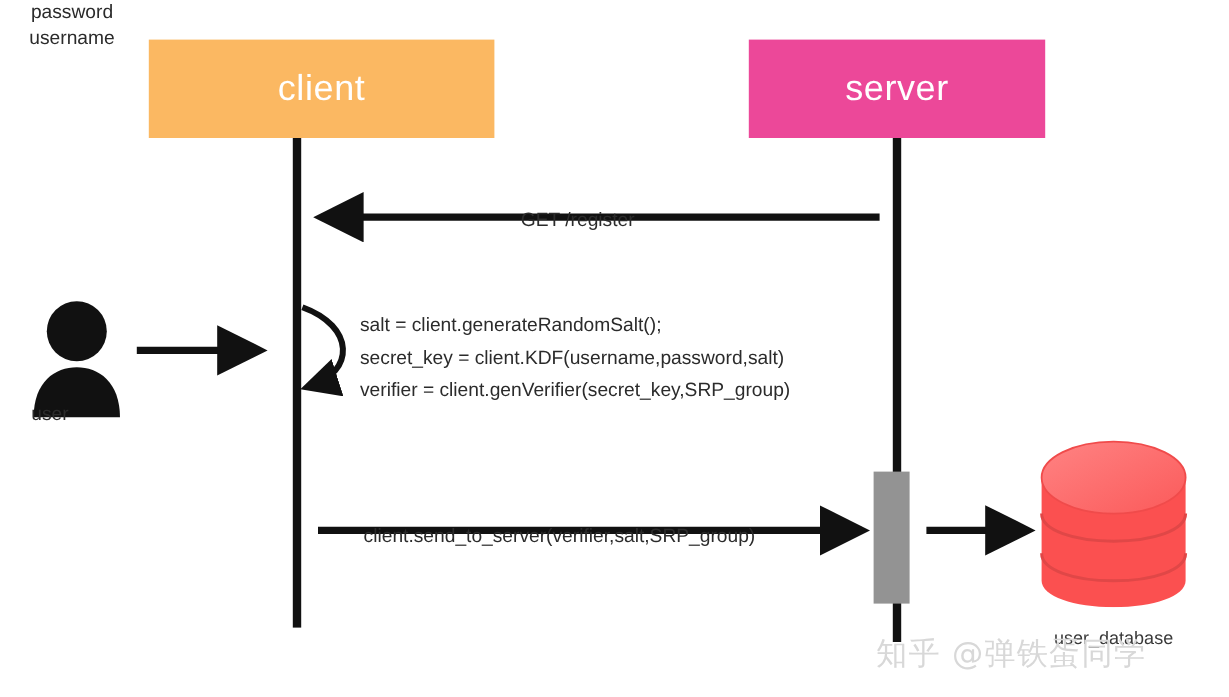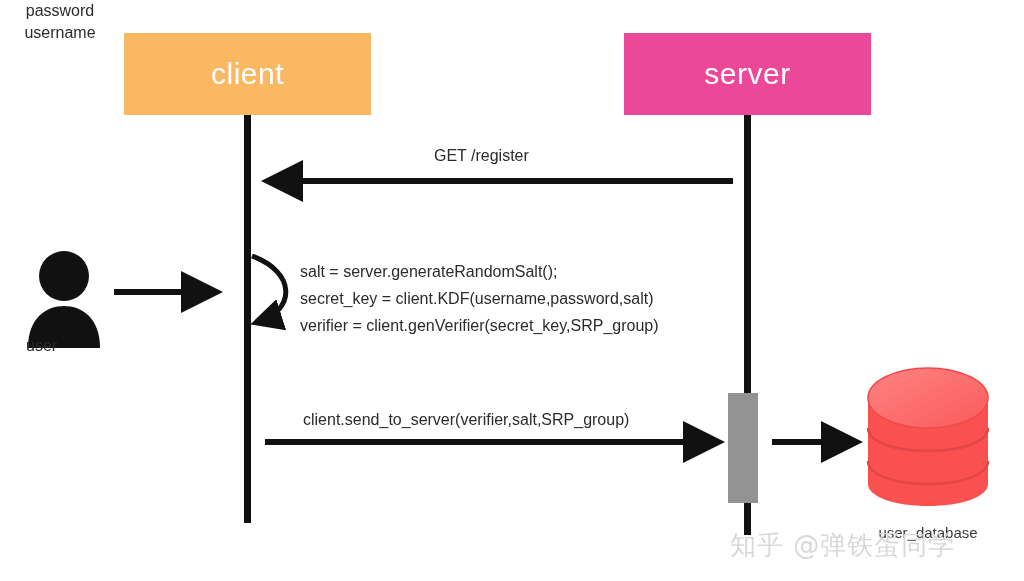--- a/index.html
+++ b/index.html
@@ -7,31 +7,31 @@
     width:1024px;height:581px;background:#ffffff;
     font-family:"Liberation Sans", sans-serif;
     position:relative;overflow:hidden;
   }
   #canvas{position:absolute;inset:0;width:1024px;height:581px;}
 
   .node-box{
     position:absolute;display:flex;align-items:center;justify-content:center;
     color:#ffffff;font-size:30px;letter-spacing:.5px;
   }
-  #client-box{left:124px;top:33px;width:247px;height:82px;background:#fbb862;}
+  #client-box{left:124px;top:33px;width:288px;height:82px;background:#fbb862;}
   #server-box{left:624px;top:33px;width:247px;height:82px;background:#ec4899;}
 
   .lifeline{position:absolute;width:7px;background:#111111;}
   #client-lifeline{left:244px;top:115px;height:408px;}
   #server-lifeline{left:744px;top:115px;height:420px;}
 
   #activation-bar{position:absolute;left:728px;top:393px;width:30px;height:110px;background:#939393;}
 
   .msg-label{
-    position:absolute;font-size:16px;color:#2b2b2b;white-space:nowrap;
+    position:absolute;font-size:16px;color:#2b2b2b;white-space:nowrap;margin-top:28px;
   }
   #get-register-label{left:434px;top:147px;}
   #send-to-server-label{left:303px;top:411px;}
   #actor-input-label{
     left:108px;top:224px;width:120px;text-align:center;
     font-size:16px;color:#2b2b2b;line-height:22px;
   }
   #actor-input-label span{display:block;}
 
   #self-call-code{
@@ -110,21 +110,21 @@
 <div id="get-register-label" class="msg-label">GET /register</div>
 
 <div id="send-to-server-label" class="msg-label">client.send_to_server(verifier,salt,SRP_group)</div>
 
 <div id="actor-input-label">
   <span>password</span>
   <span>username</span>
 </div>
 
 <div id="self-call-code">
-  <span>salt = server.generateRandomSalt();</span>
+  <span>salt = client.generateRandomSalt();</span>
   <span>secret_key = client.KDF(username,password,salt)</span>
   <span>verifier = client.genVerifier(secret_key,SRP_group)</span>
 </div>
 
 <svg id="actor" viewBox="0 0 76 100" aria-hidden="true">
   <circle cx="38" cy="28" r="25" fill="#111111"></circle>
   <path d="M 2 100 C 2 70, 20 58, 38 58 C 56 58, 74 70, 74 100 Z" fill="#111111"></path>
 </svg>
 <div id="actor-label">user</div>
 

